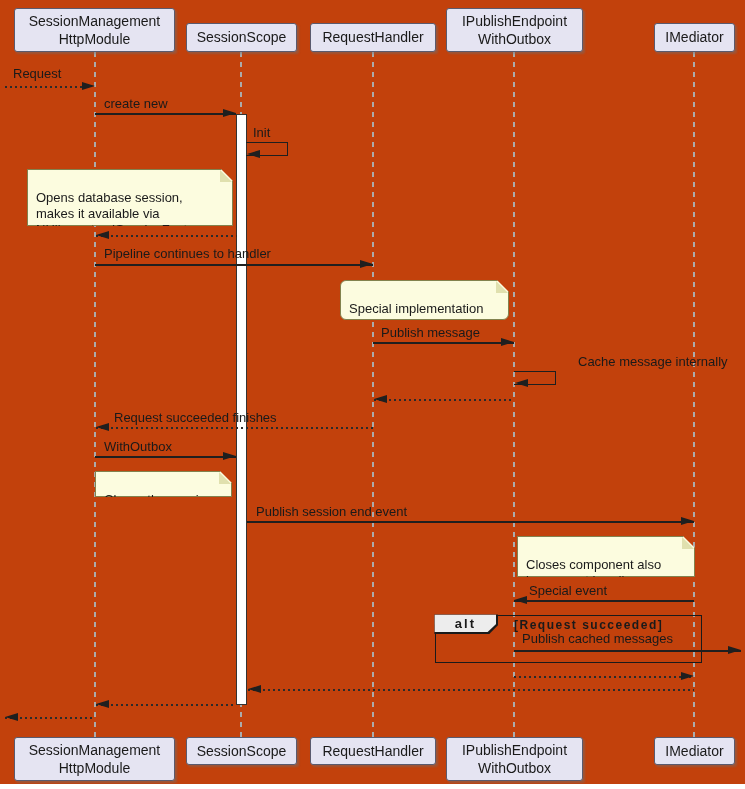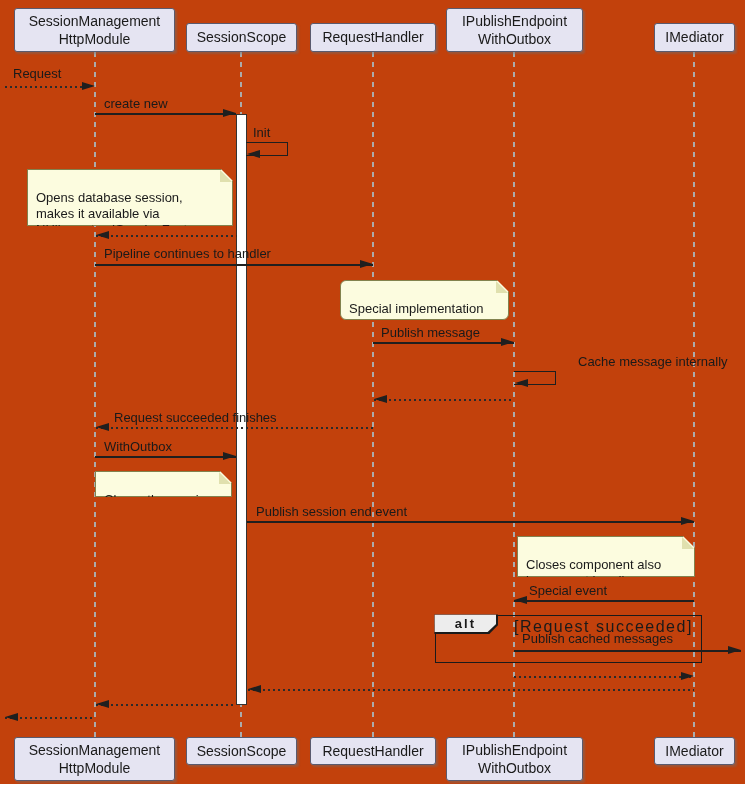--- a/index.html
+++ b/index.html
@@ -30,21 +30,21 @@
     clip-path:polygon(0 0,calc(100% - 12px) 0,100% 12px,100% 100%,0 100%);}
   .fold{position:absolute;top:0;right:0;width:12px;height:12px;background:#E0E0AE;
     clip-path:polygon(0 0,100% 100%,0 100%);}
 
   .frag{position:absolute;border:1.6px solid #1a1a1a;box-sizing:border-box;z-index:2;}
   .frag-label-outer{position:absolute;left:-1.6px;top:-1.6px;width:64px;height:20px;background:#1a1a1a;
     clip-path:polygon(0 0,100% 0,100% 52%,85% 100%,0 100%);}
   .frag-label-inner{position:absolute;left:0;top:0;width:62px;height:18px;background:#EDEDED;
     clip-path:polygon(0 0,100% 0,100% 52%,85% 100%,0 100%);
     display:flex;align-items:center;justify-content:center;font-weight:bold;font-size:13px;letter-spacing:2px;}
-  .guard{position:absolute;font-size:16px;font-weight:normal;letter-spacing:1.5px;white-space:nowrap;z-index:3;}
+  .guard{position:absolute;font-size:12px;font-weight:bold;letter-spacing:1.5px;white-space:nowrap;z-index:3;}
 </style>
 </head>
 <body>
 
 <div class="canvas">
 
   <div class="lifeline" style="left:94px;"></div>
   <div class="lifeline" style="left:240px;"></div>
   <div class="lifeline" style="left:372px;"></div>
   <div class="lifeline" style="left:513px;"></div>

